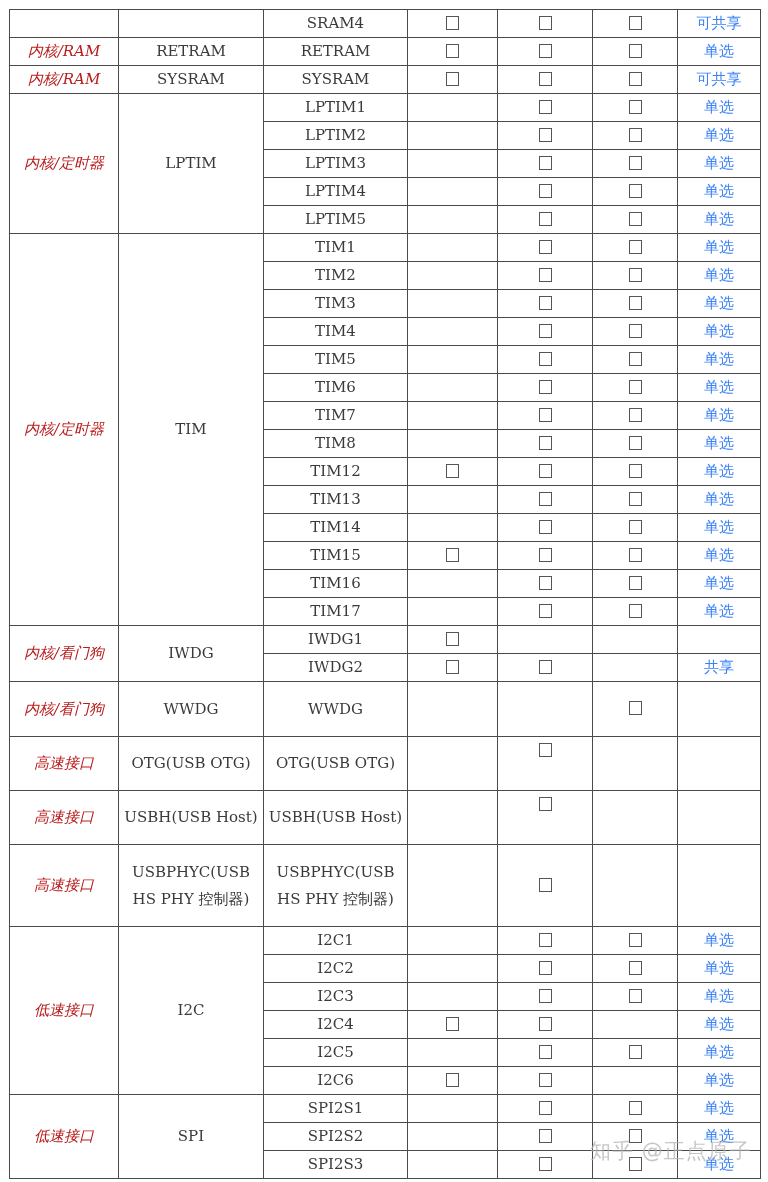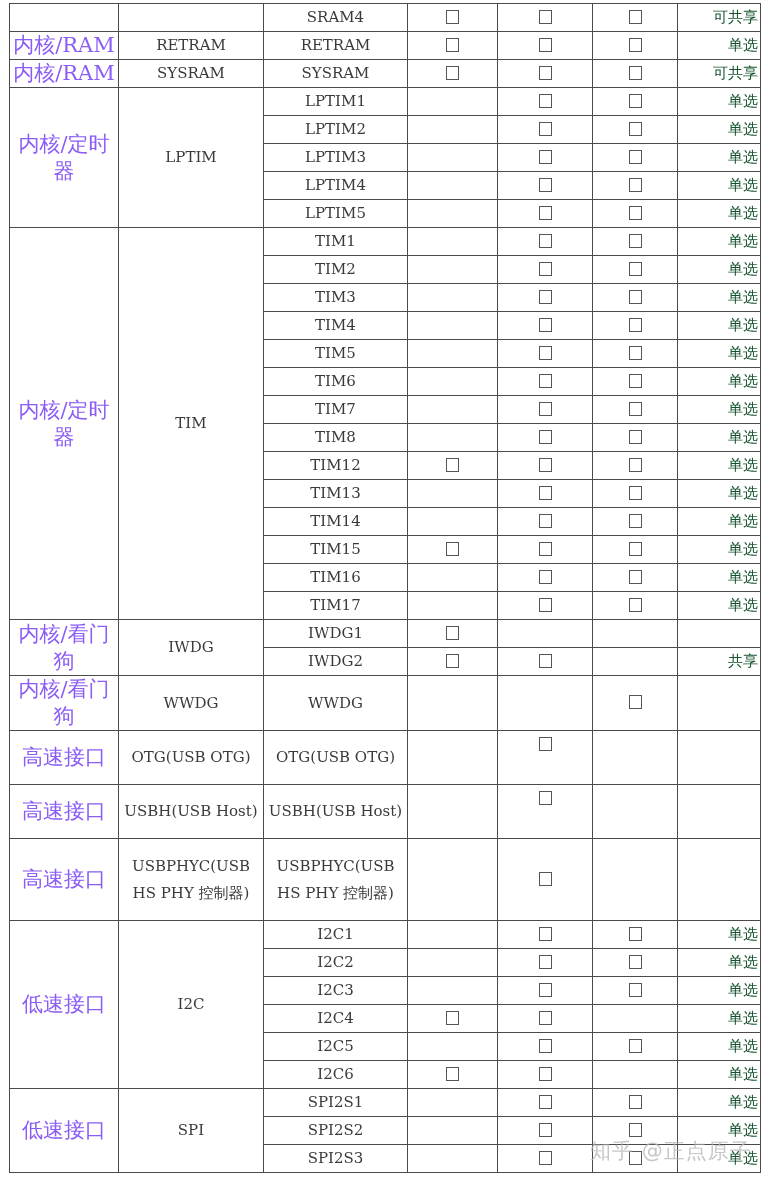--- a/index.html
+++ b/index.html
@@ -1,22 +1,22 @@
 <!DOCTYPE html>
 <html><head>
 <meta charset="utf-8">
 <style>
   html, body { margin: 0; padding: 0; background: #ffffff; }
   body { width: 768px; height: 1182px; position: relative; overflow: hidden;
          font-family: "DejaVu Serif", "Liberation Serif", serif; color: #333; }
-  .tbl { position: absolute; left: 9px; top: 3px; border-collapse: collapse; table-layout: fixed; }
+  .tbl { position: absolute; left: 9px; top: 9px; border-collapse: collapse; table-layout: fixed; }
   .tbl td { border: 1px solid #4a4a4a; text-align: center; vertical-align: middle; padding: 0 2px;
             font-size: 15px; line-height: 27px; color: #3a3a3a; overflow: hidden; }
-  .tbl td.cat { font-size: 21px; color: #8b5cf6; }
-  .tbl td.note { color: #14532d; font-size: 15px; text-align: right; }
+  .tbl td.cat { font-size: 15px; color: #b91c1c; font-style: italic; }
+  .tbl td.note { color: #3b82f6; font-size: 15px; }
   .box { display: inline-block; width: 11px; height: 12px; border: 1px solid #555; vertical-align: middle; margin-top: -3px; }
   .watermark { position: absolute; left: 590px; top: 1137px; font-family: "DejaVu Sans", sans-serif;
                font-size: 21px; color: rgba(180,180,180,0.75); letter-spacing: 1px; pointer-events: none; white-space: nowrap; }
   .topclip { position: absolute; left: 0; top: 0; width: 768px; height: 3px; background: #fff; }
 </style>
 </head>
 <body>
 
 <table class="tbl">
   <colgroup>

